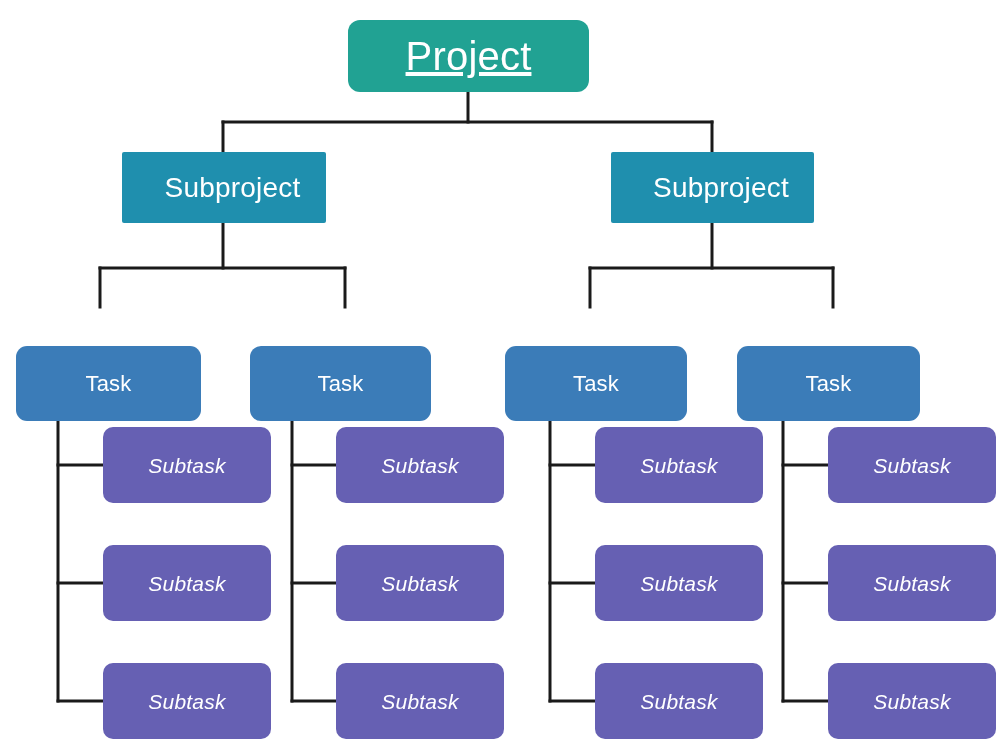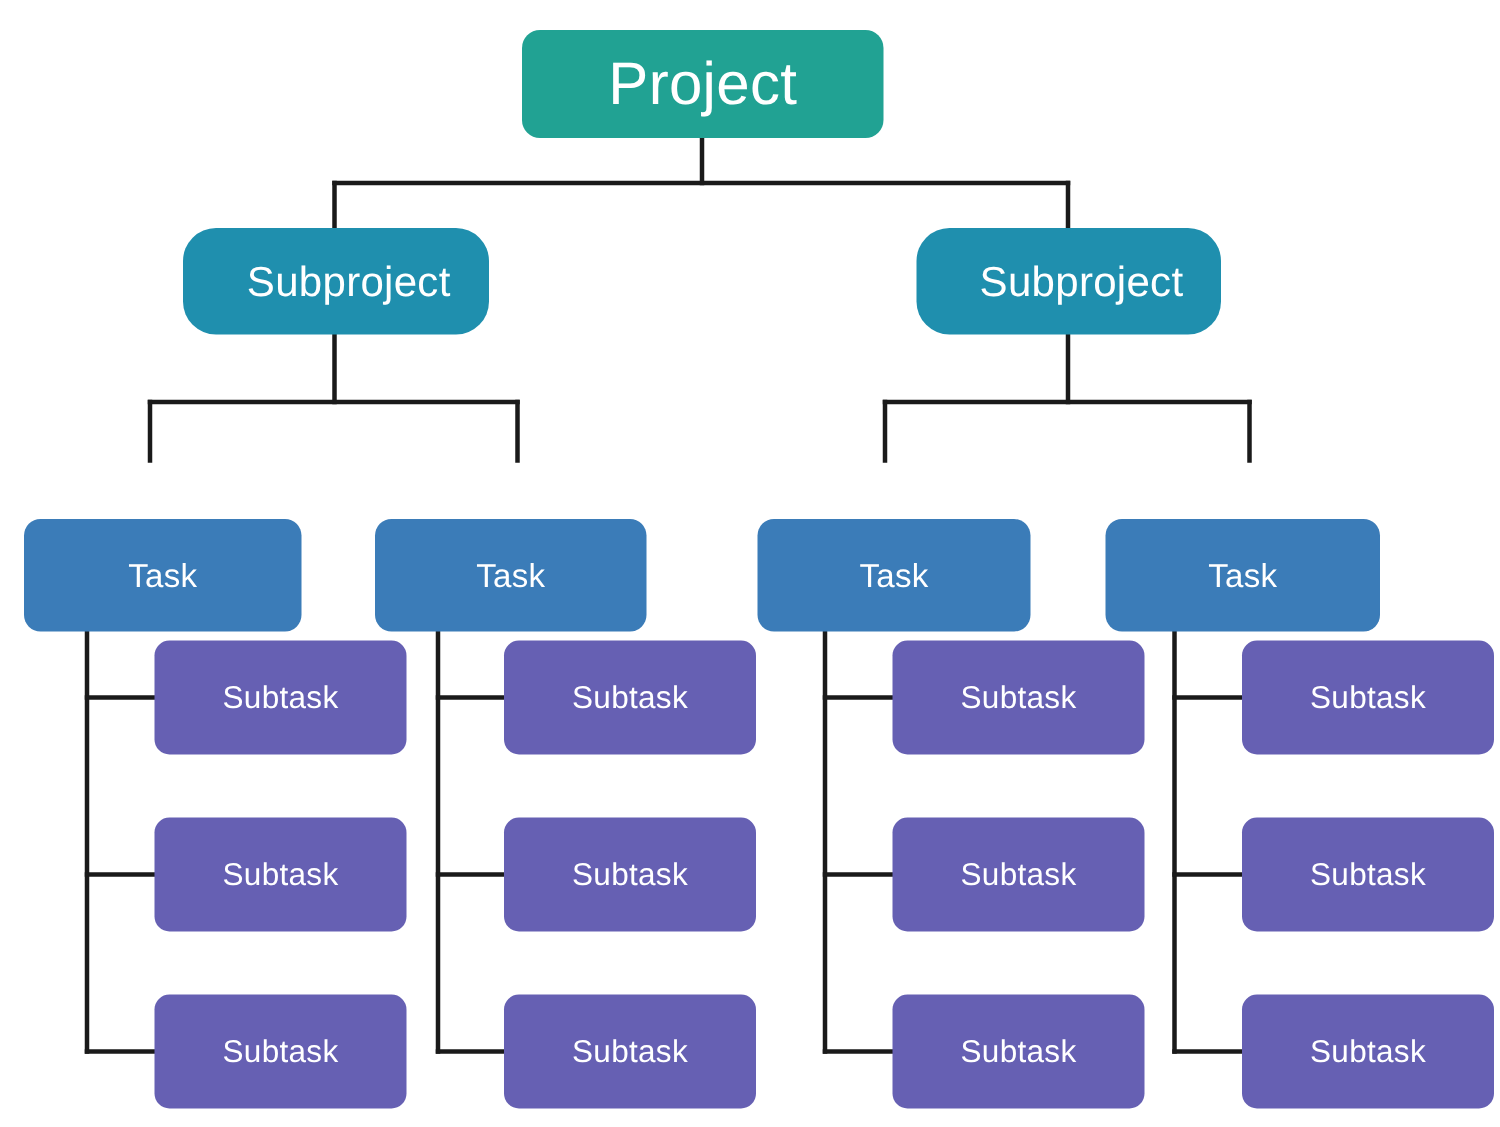--- a/index.html
+++ b/index.html
@@ -41,37 +41,39 @@
   }
   .node-label {
     display: block;
     line-height: 1;
     pointer-events: none;
   }
   .node-project {
     background: #21a293;
     font-size: 40px;
     border-radius: 12px;
+    text-decoration: underline;
   }
   .node-subproject {
     background: #1f8fae;
     font-size: 28px;
-    border-radius: 22px;
+    border-radius: 2px;
     padding-left: 17px;
   }
   .node-task {
     background: #3b7cb8;
     font-size: 22px;
     border-radius: 11px;
     margin-top: 39px;
   }
   .node-subtask {
     background: #6660b3;
     font-size: 21px;
     border-radius: 10px;
+    font-style: italic;
   }
 </style>
 </head>
 <body>
 
 <div id="diagram-canvas">
 
   <svg id="connector-layer" width="1000" height="751" viewBox="0 0 1000 751" xmlns="http://www.w3.org/2000/svg">
       <line x1="468" y1="92" x2="468" y2="122" stroke="#1a1a1a" stroke-width="3" stroke-linecap="square"></line>
       <line x1="223" y1="122" x2="712" y2="122" stroke="#1a1a1a" stroke-width="3" stroke-linecap="square"></line>

